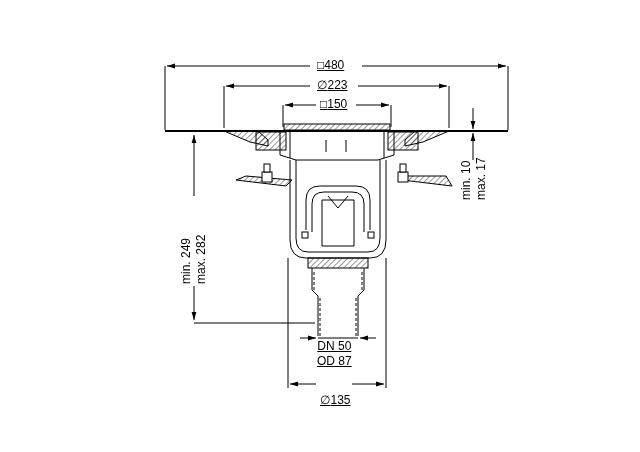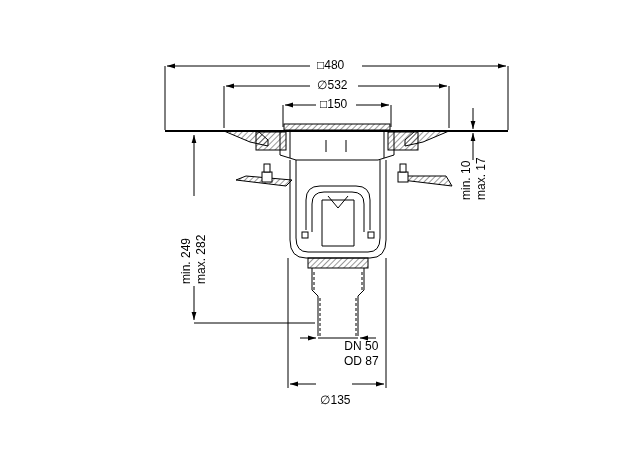--- a/index.html
+++ b/index.html
@@ -1,18 +1,18 @@
 <!DOCTYPE html>
 <html><head>
   <meta charset="utf-8">
   <style>
     html, body { margin: 0; padding: 0; background: #ffffff; }
     body { width: 640px; height: 452px; position: relative; overflow: hidden; font-family: "Liberation Sans", sans-serif; }
     #drawing { position: absolute; left: 0; top: 0; width: 640px; height: 452px; }
-    .lbl { position: absolute; font-family: "Liberation Sans", sans-serif; font-size: 12px; color: #000; background: #fff; line-height: 13px; white-space: nowrap; padding: 0 2px; }
+    .lbl { position: absolute; font-family: "Liberation Sans", sans-serif; font-size: 12px; color: #000; background: #fff; line-height: 13px; white-space: nowrap; padding: 0 2px; text-decoration: underline; }
     .vlbl { position: absolute; font-family: "Liberation Sans", sans-serif; font-size: 12px; color: #000; line-height: 13px; white-space: nowrap; transform: rotate(-90deg); transform-origin: left top; }
     .sym { font-size: 12px; }
   </style>
 </head>
 <body>
 
 <svg id="drawing" viewBox="0 0 640 452" xmlns="http://www.w3.org/2000/svg">
   <defs>
     <marker id="arr" viewBox="0 0 10 10" refX="10" refY="5" markerWidth="8" markerHeight="8" orient="auto-start-reverse">
       <path d="M0,2 L10,5 L0,8 z" fill="#000"></path>
@@ -109,26 +109,26 @@
     <line x1="386" y1="258" x2="386" y2="388"></line>
     <line x1="290" y1="384" x2="316" y2="384" marker-start="url(#arr)"></line>
     <line x1="352" y1="384" x2="384" y2="384" marker-end="url(#arr)"></line>
   </g>
 </svg>
 
 <div class="lbl" style="left:315px; top:59px;">
   <span class="sym">□</span><span>480</span>
 </div>
 <div class="lbl" style="left:315px; top:79px;">
-  <span class="sym">∅</span><span>532</span>
+  <span class="sym">∅</span><span>223</span>
 </div>
 <div class="lbl" style="left:318px; top:98px;">
   <span class="sym">□</span><span>150</span>
 </div>
-<div class="lbl" style="left:315px; top:340px; background:transparent; text-align:center;margin-left:27px;">
+<div class="lbl" style="left:315px; top:340px; background:transparent; text-align:center;">
   <div>DN 50</div>
   <div style="margin-top:2px;">OD 87</div>
 </div>
 <div class="lbl" style="left:318px; top:394px;">
   <span class="sym">∅</span><span>135</span>
 </div>
 <div class="vlbl" style="left:180px; top:284px;">min. 249</div>
 <div class="vlbl" style="left:195px; top:284px;">max. 282</div>
 <div class="vlbl" style="left:460px; top:200px;">min. 10</div>
 <div class="vlbl" style="left:475px; top:200px;">max. 17</div>

